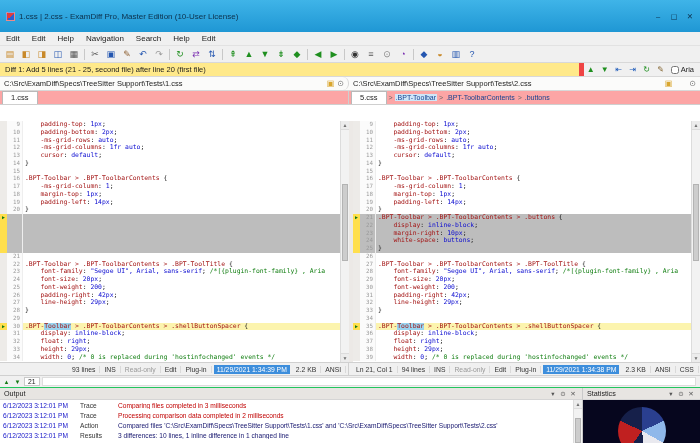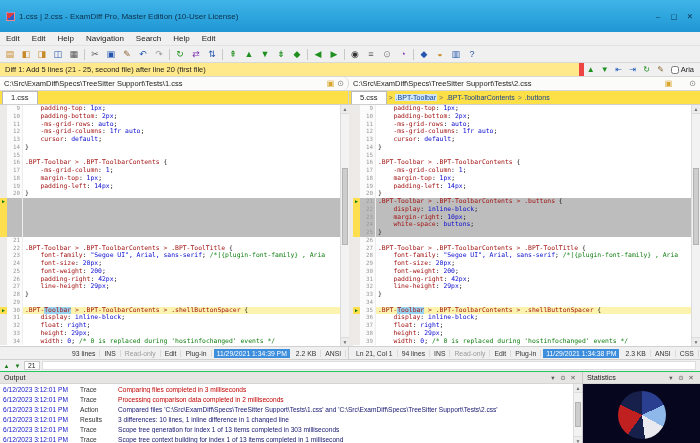--- a/index.html
+++ b/index.html
@@ -25,30 +25,30 @@
 .skip{display:flex;align-items:center;font-size:7.5px;gap:2px;padding:0 3px;}
 .skip input{width:8px;height:8px;}
 
 .pathrow{height:14px;display:flex;border-bottom:1px solid #d8d8d8;background:#fbfbfa;flex:none;}
 .pathhalf{display:flex;align-items:center;font-size:7.5px;padding:0 4px;overflow:hidden;white-space:nowrap;border-radius:6px;}
 .pathhalf.l{width:349px;border-right:1px solid #d8d8d8;}
 .pathhalf.r{flex:1;gap:14px;}
 .phsp{flex:1;}
 .picon{font-size:8px;margin-left:3px;}
 
-.tabrow{height:14px;display:flex;background:#fde047;border-bottom:1px solid #cfcfcf;flex:none;}
+.tabrow{height:14px;display:flex;background:#fca5a5;border-bottom:1px solid #cfcfcf;flex:none;}
 .tabhalf{display:flex;align-items:center;overflow:hidden;}
 .tabhalf.l{width:349px;border-right:1px solid #cfcfcf;}
 .tabhalf.r{flex:1;}
 .tab{background:#fff;border:1px solid #b9b9b9;border-bottom:none;font-size:7.5px;padding:1px 8px 2px;margin-left:2px;color:#222;}
 .crumbsep{color:#666;font-size:7px;margin:0 2px;}
 .crumb{color:#17418f;font-size:7px;white-space:nowrap;padding:0 1px;}
 .crumb.hl{background:#cfe6f8;}
 
-.codearea{height:241px;display:flex;background:#fff;flex:none;}
+.codearea{height:241px;display:flex;background:#fff;flex:none;margin-top:16px;}
 .pane{position:relative;height:100%;}
 .pane.l{width:349px;}
 .pane.r{flex:1;border-left:4px solid #ece9e6;}
 .lines{position:absolute;left:0;top:0;right:9px;bottom:0;overflow:hidden;font-family:"DejaVu Sans Mono",monospace;font-size:6.4px;line-height:7.75px;}
 .cl{display:flex;height:7.75px;overflow:hidden;}
 .lm{width:7px;background:#edebe8;flex:none;display:flex;align-items:center;justify-content:center;}
 .lm.y{background:#ffdf4d;}
 .arr{color:#157a15;font-size:5px;line-height:1;}
 .ln{width:16px;flex:none;text-align:right;padding-right:2px;color:#9a9a9a;font-size:5.8px;background:#fbfbfb;border-right:1px solid #eee;}
 .lc{flex:1;white-space:pre;overflow:hidden;padding-left:2px;color:#1a1a1a;}

